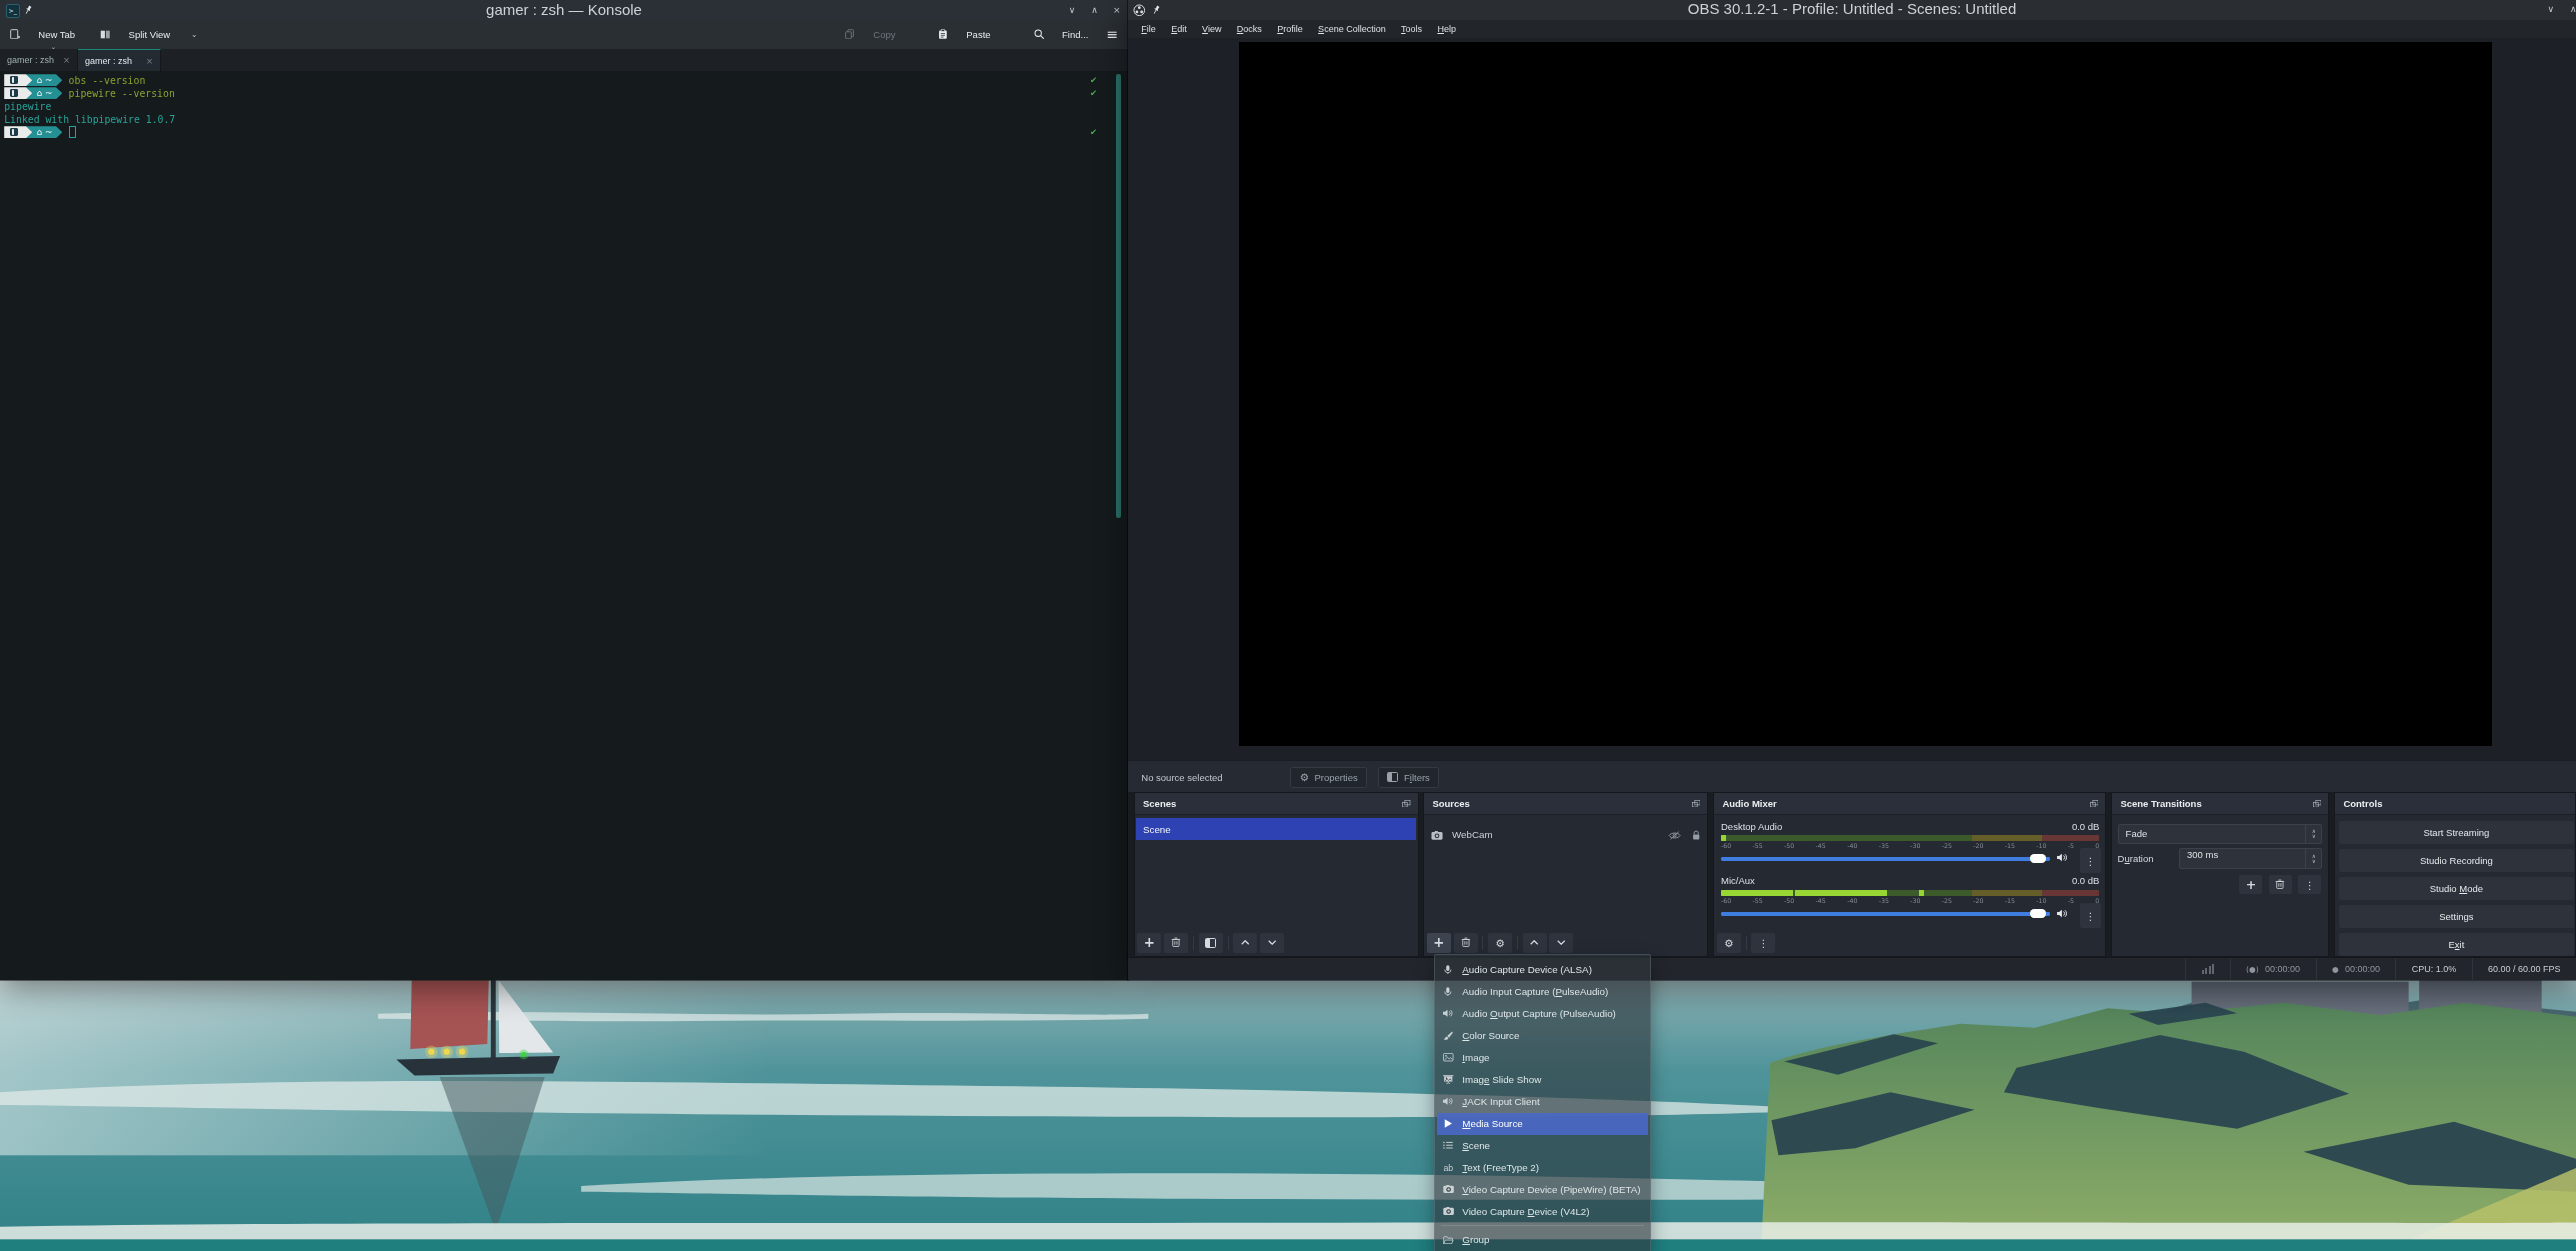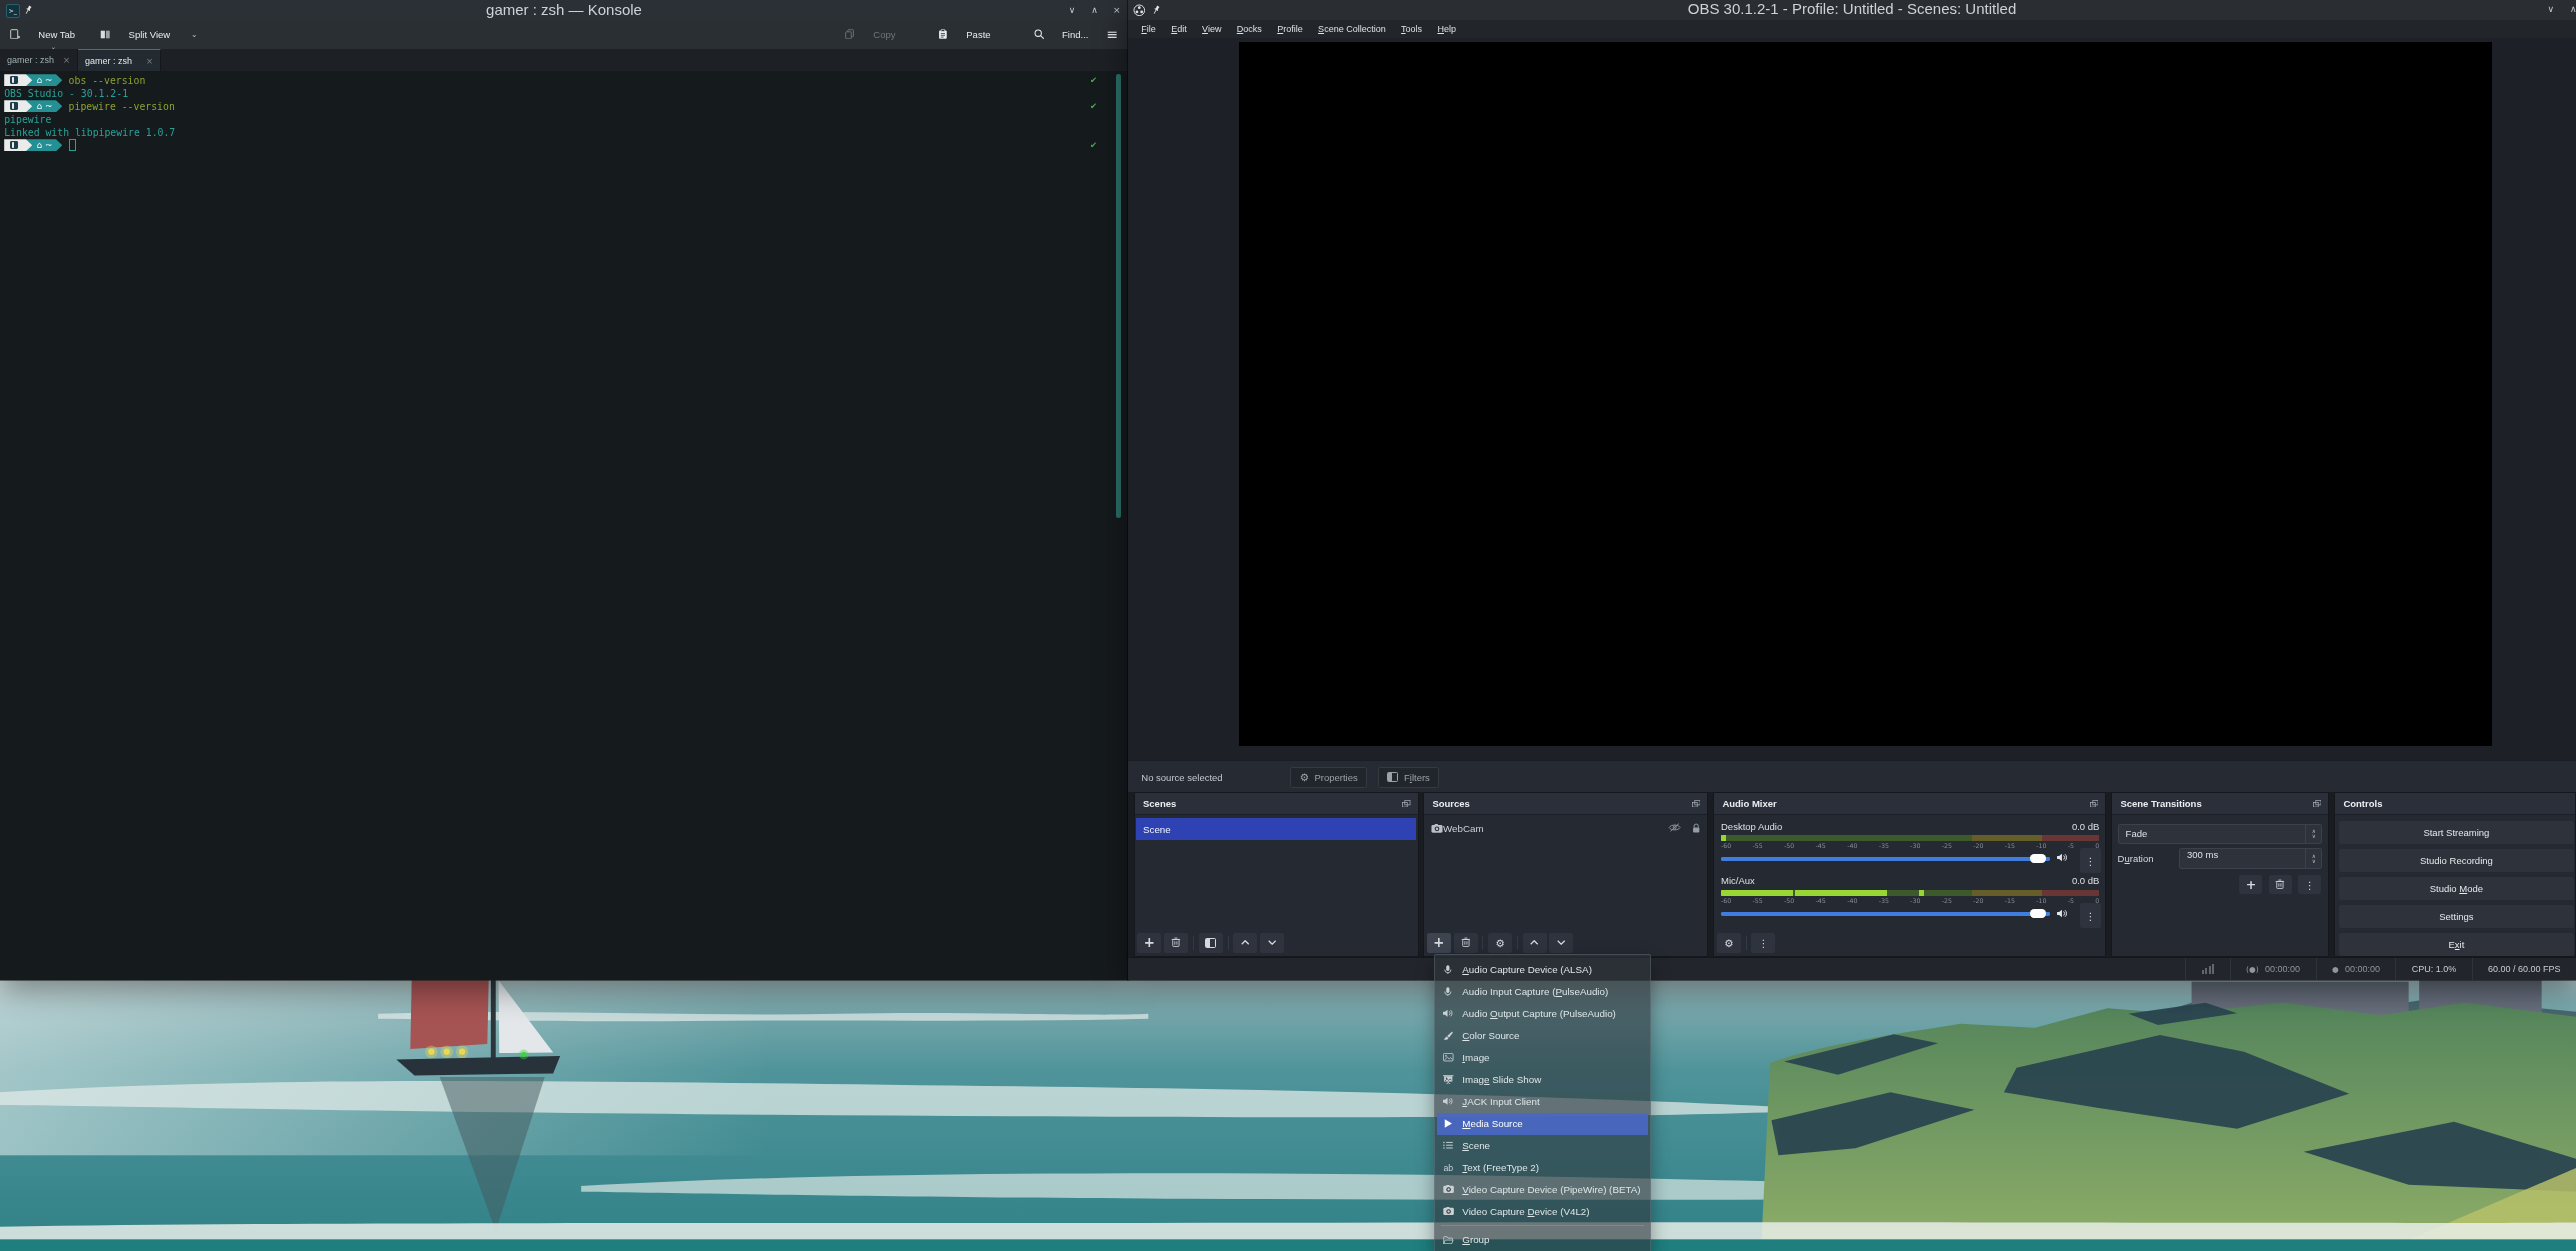--- a/index.html
+++ b/index.html
@@ -78,21 +78,21 @@
 
   .o-docks{position:absolute;top:792px;left:0;right:0;height:165px;background:#191c21;}
   .panel{position:absolute;top:0;height:165px;background:#242932;border:0.7px solid #14171c;box-sizing:border-box;}
   .p-scenes{left:5.6px;width:285px;} .p-sources{left:295px;width:285px;} .p-mixer{left:585px;width:393px;}
   .p-trans{left:983px;width:218px;} .p-controls{left:1206px;width:242px;}
   .phead{height:21px;background:#2a2f39;border-bottom:0.7px solid #1b1f26;display:flex;align-items:center;
          padding:0 7px 0 8.4px;font-size:9.5px;font-weight:bold;color:#eceff2;}
   .popout{margin-left:auto;color:#aab1b9;}
   .selrow{position:absolute;left:1.4px;right:1.4px;top:25px;height:22.4px;background:#2e42b4;display:flex;align-items:center;
           padding-left:7px;font-size:9.8px;color:#f3f5f8;}
-  .srcrow{position:absolute;left:0;right:0;top:23px;height:24px;display:flex;align-items:center;padding:0 7px;
+  .srcrow{position:absolute;left:0;right:0;top:23px;height:24px;display:flex;align-items:flex-end;padding:0 7px;gap:9px;
           font-size:9.8px;color:#ccd2d8;}
   .srcrow .right{margin-left:auto;display:flex;gap:10.5px;align-items:center;color:#969da5;}
   .ptools{position:absolute;left:2.8px;bottom:3.5px;height:19.6px;display:flex;gap:2.8px;align-items:center;}
   .ptool{width:24px;height:19.6px;background:#2e333d;border-radius:2.1px;display:flex;align-items:center;justify-content:center;
          color:#d5dade;font-size:10.5px;}
   .ptool.plus{font-size:13.3px;font-weight:bold;}
   .ptool.active{background:#3d4450;}
   .pdiv{width:0.7px;height:14px;background:#343a44;margin:0 2.1px;}
 
   
@@ -286,21 +286,20 @@
       </span>
     </div>
 
     <div class="k-term">
       <div class="tline">
         <span class="pseg pseg1"><span class="kbadge"></span></span>
         <span class="pseg pseg2">⌂ ~</span>
         <span class="cmd">obs --version</span>
         <span class="check">✔</span>
       </div>
-      <div class="tline out">OBS Studio - 30.1.2-1</div>
       <div class="tline">
         <span class="pseg pseg1"><span class="kbadge"></span></span>
         <span class="pseg pseg2">⌂ ~</span>
         <span class="cmd">pipewire --version</span>
         <span class="check">✔</span>
       </div>
       <div class="tline out">pipewire</div>
       <div class="tline out">Linked with libpipewire 1.0.7</div>
       <div class="tline">
         <span class="pseg pseg1"><span class="kbadge"></span></span>

